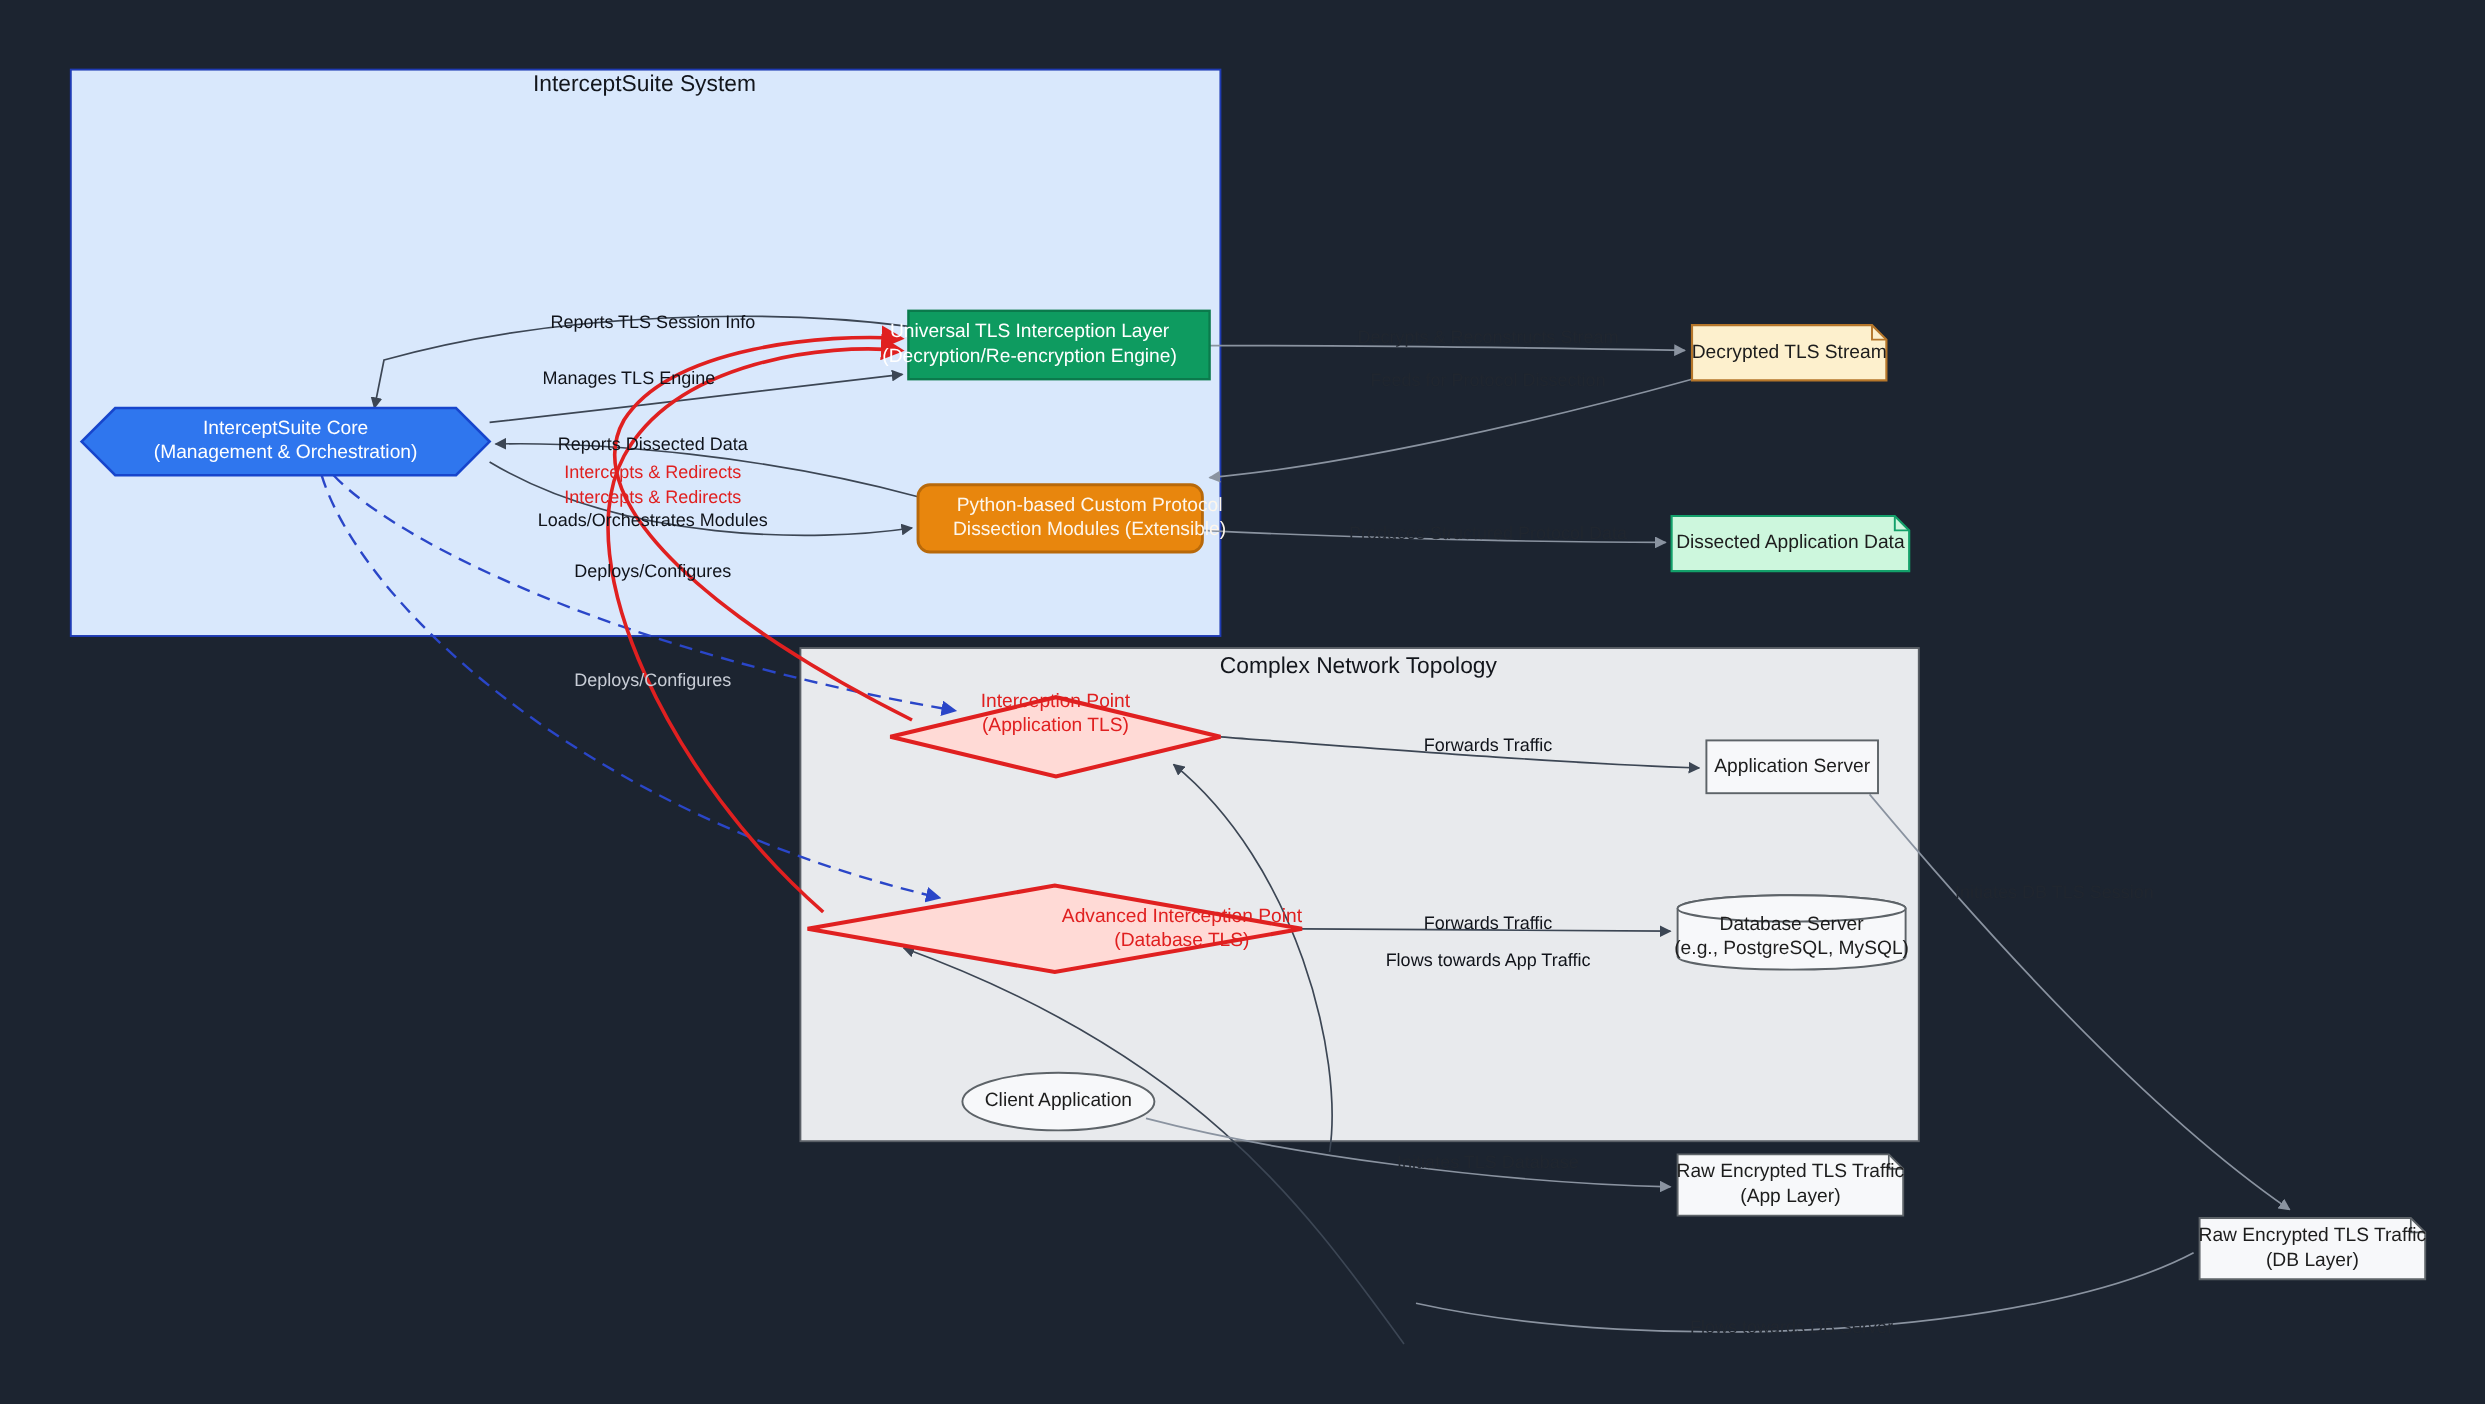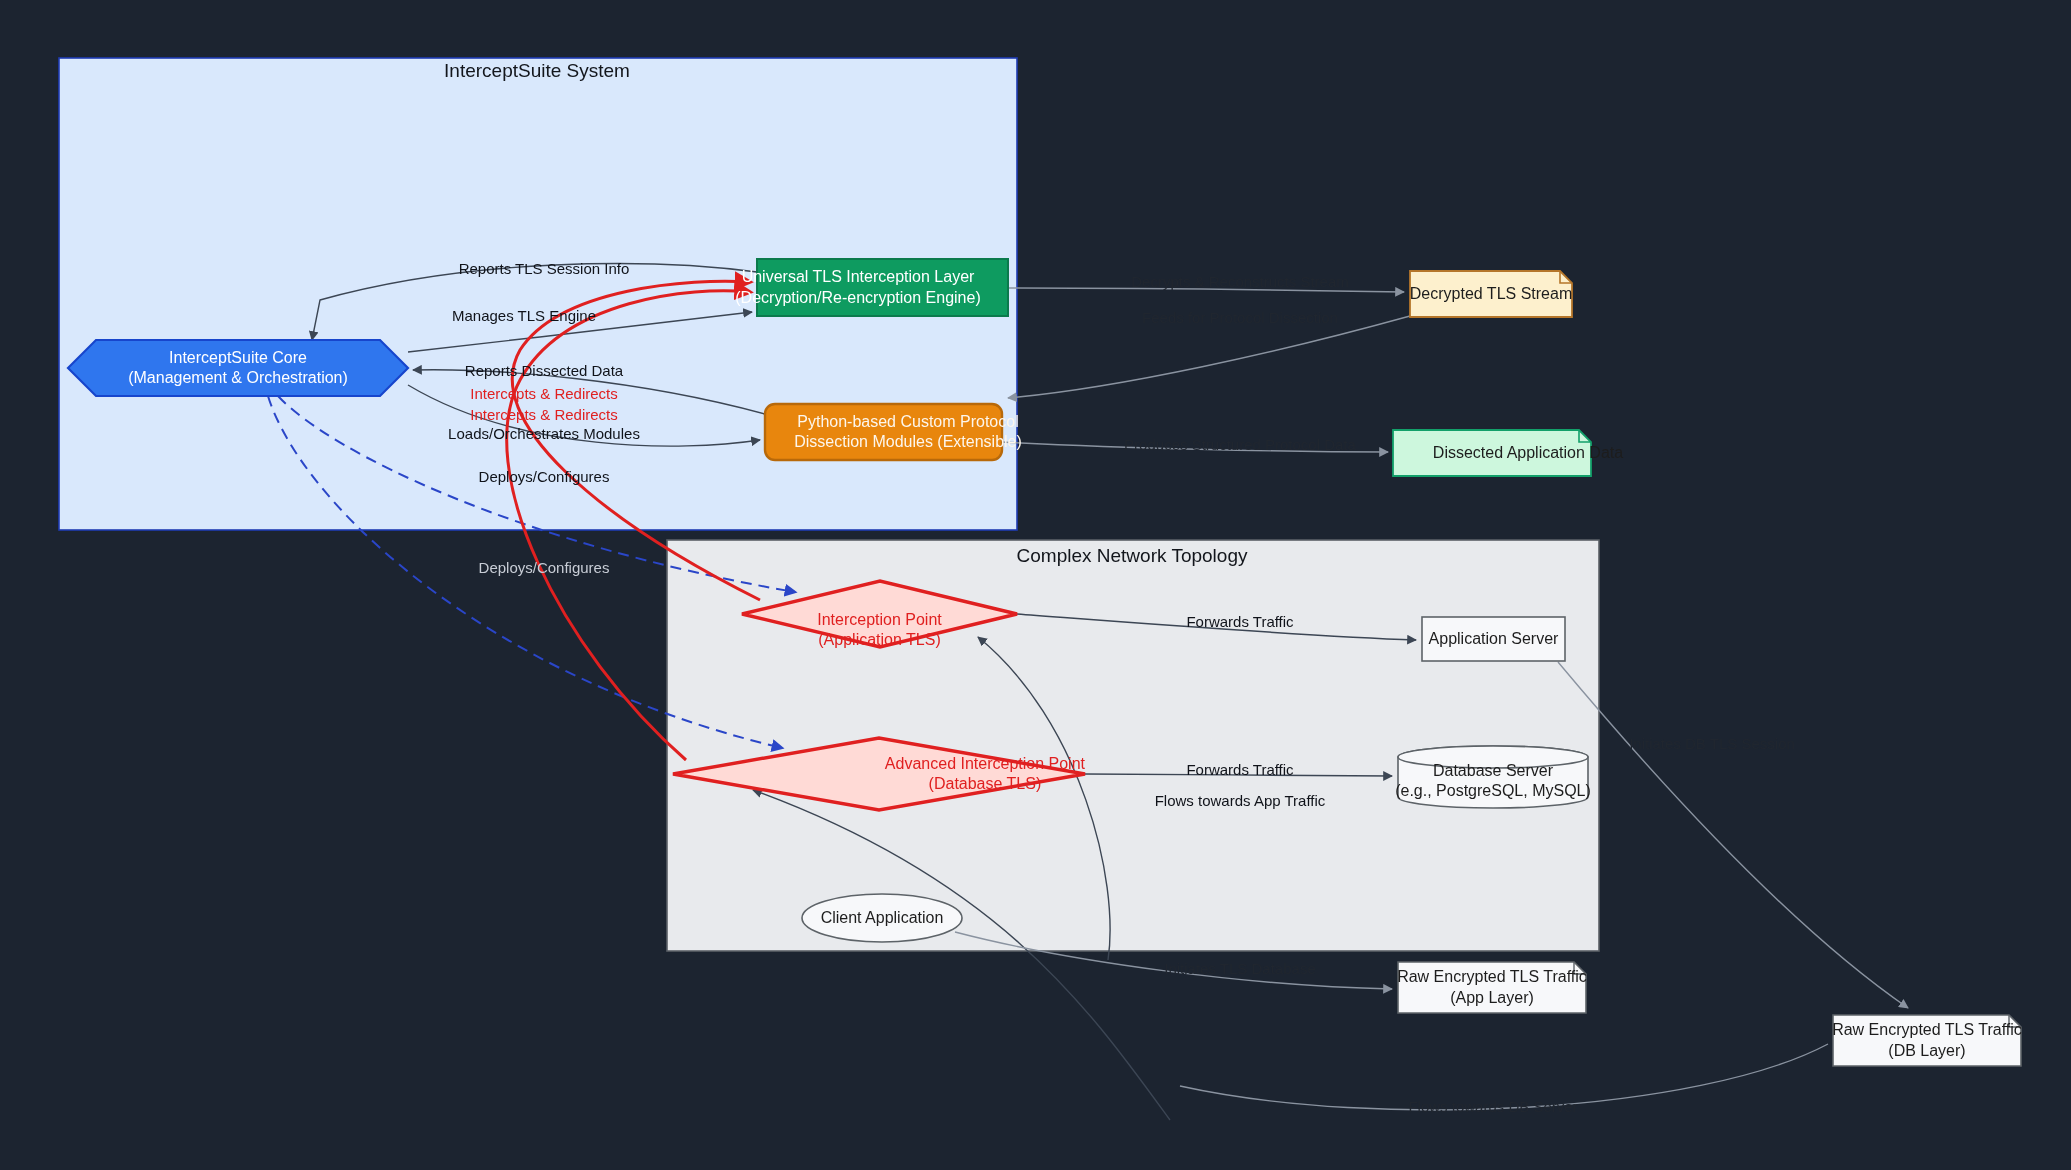--- a/index.html
+++ b/index.html
@@ -154,24 +154,24 @@
     <span>Universal TLS Interception Layer
 (Decryption/Re-encryption Engine)</span>
   </div>
   <div class="node-label" style="left:765px; top:404px; width:286px; height:56px; color:#fdf6ec; font-size:16px;">
     <span>Python-based Custom Protocol
 Dissection Modules (Extensible)</span>
   </div>
   <div class="node-label" style="left:1410px; top:271px; width:162px; height:46px; color:#1d1d1d; font-size:16px;">
     <span>Decrypted TLS Stream</span>
   </div>
-  <div class="node-label" style="left:1393px; top:430px; width:198px; height:46px; color:#1d1d1d; font-size:16px;padding-left:36px;">
+  <div class="node-label" style="left:1393px; top:430px; width:198px; height:46px; color:#1d1d1d; font-size:16px;">
     <span>Dissected Application Data</span>
   </div>
-  <div class="node-label" style="left:742px; top:597px; width:275px; height:66px; color:#e02020; font-size:16px;">
+  <div class="node-label" style="left:742px; top:562px; width:275px; height:66px; color:#e02020; font-size:16px;">
     <span>Interception Point
 (Application TLS)</span>
   </div>
   <div class="node-label" style="left:673px; top:738px; width:412px; height:72px; color:#e02020; font-size:16px;justify-content:flex-end;">
     <span>Advanced Interception Point
 (Database TLS)</span>
   </div>
   <div class="node-label" style="left:1422px; top:617px; width:143px; height:44px; color:#1d1d1d; font-size:16px;">
     <span>Application Server</span>
   </div>

